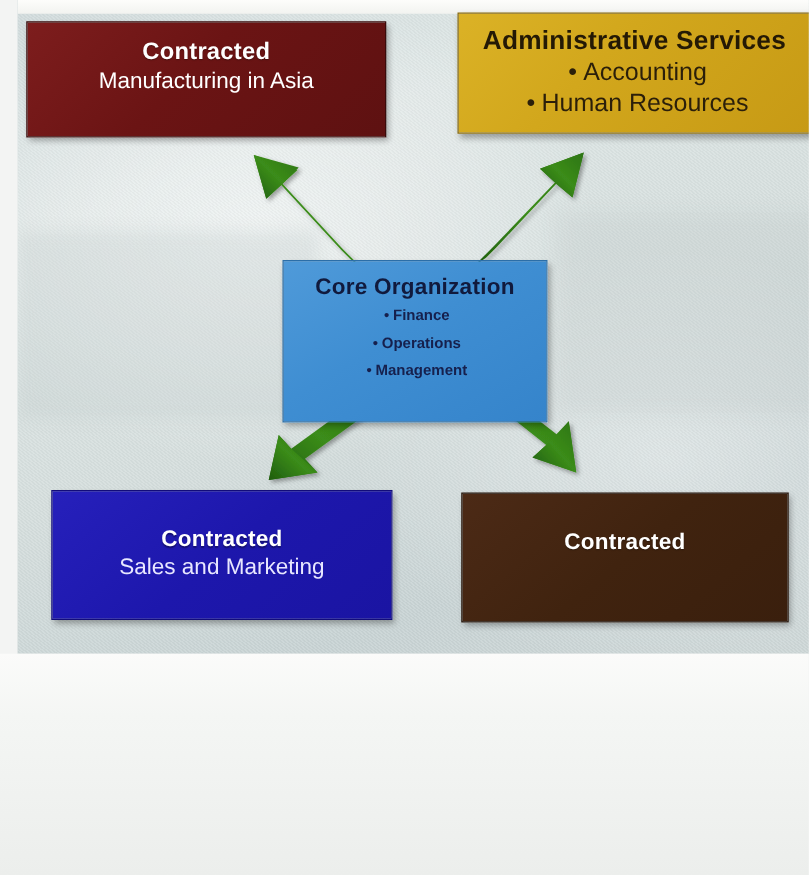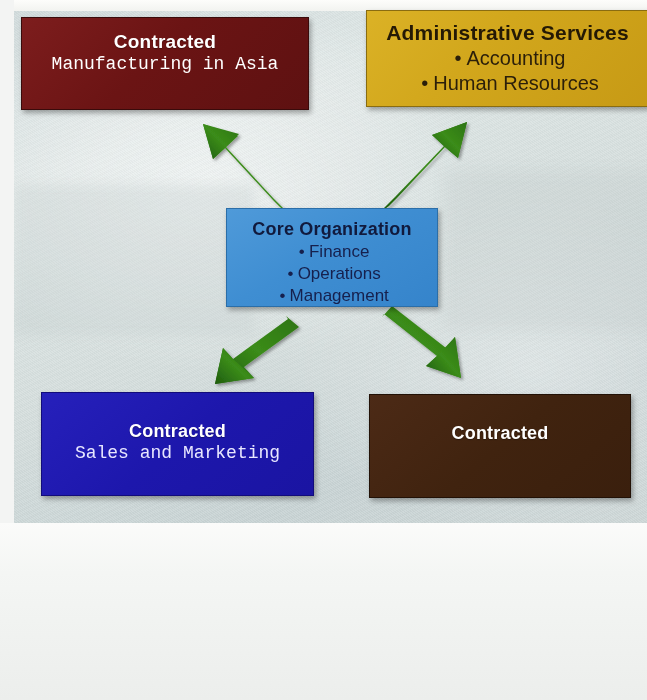--- a/index.html
+++ b/index.html
@@ -40,21 +40,21 @@
     position:absolute;
     color:#fff;
     text-align:center;
     box-sizing:border-box;
     box-shadow:2px 3px 5px rgba(0,0,0,0.33);
   }
   .node .ttl{
     font-weight:bold;letter-spacing:0.2px;
     text-shadow:0 1px 1px rgba(0,0,0,0.35);
   }
-  .node .sub{font-weight:normal;font-family:Liberation Mono, monospace;}
+  .node .sub{font-weight:normal;}
   .bullets{
     list-style:none;margin:0;padding:0;display:inline-block;text-align:center;
   }
   .bullets li{white-space:nowrap;}
   .bullets li:before{content:"\2022";display:inline-block;width:0.85em;}
 
   
   #node-manufacturing{
     left:7px;top:17px;width:288px;height:93px;
     background:linear-gradient(135deg,#7d1d1d 0%,#6b1414 45%,#5e1111 100%);
@@ -70,28 +70,28 @@
     background:linear-gradient(135deg,#dbb226 0%,#d2a71c 40%,#c79a15 100%);
     border:1px solid #8a6c10;
     color:#2a1c08;
     padding-top:9px;
   }
   #node-admin .ttl{font-size:21px;line-height:26px;color:#241905;text-shadow:none;}
   #node-admin .bullets{font-size:20px;line-height:25px;color:#2b1f0a;}
 
   
   #node-core{
-    left:212px;top:208px;width:212px;height:99px;
+    left:212px;top:208px;width:212px;height:130px;
     background:linear-gradient(150deg,#4f9ad9 0%,#3f8ed2 45%,#3584cb 100%);
     border:1px solid #2b6ea8;
     color:#14204a;
     padding-top:9px;
   }
   #node-core .ttl{font-size:18px;line-height:23px;color:#111a3d;text-shadow:none;}
-  #node-core .bullets{font-size:17px;line-height:22px;color:#16204d;}
+  #node-core .bullets{font-size:12px;line-height:22px;color:#16204d;font-weight:bold;}
 
   
   #node-sales{
     left:27px;top:392px;width:273px;height:104px;
     background:linear-gradient(140deg,#2620bb 0%,#1d17ac 50%,#1a14a2 100%);
     border:1px solid #120c7a;
     padding-top:27px;
   }
   #node-sales .ttl{font-size:18px;line-height:22px;}
   #node-sales .sub{font-size:18px;line-height:23px;color:#e8e7ff;}

